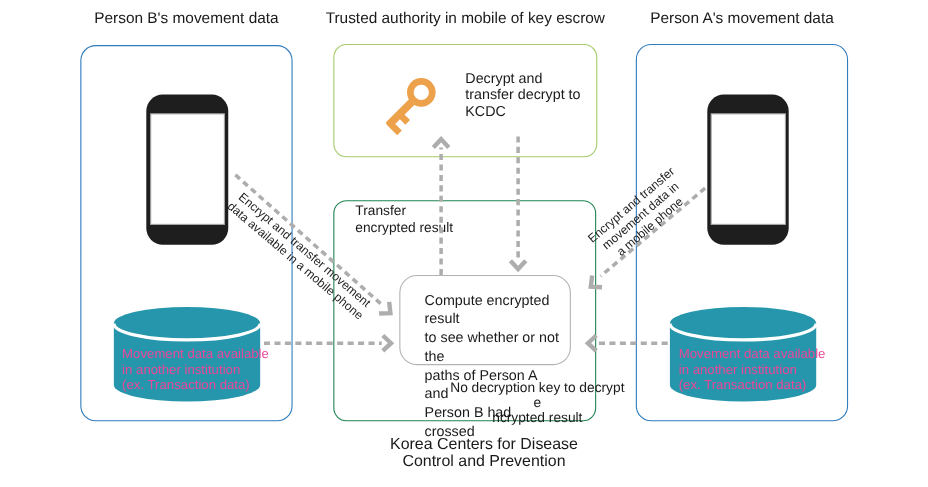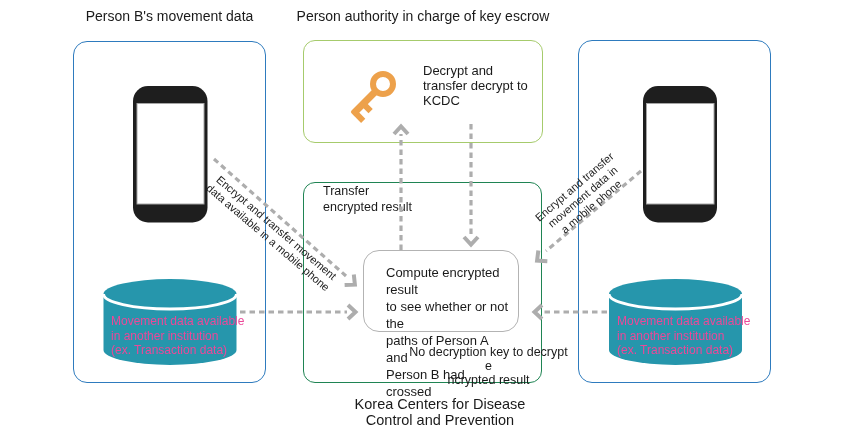--- a/index.html
+++ b/index.html
@@ -31,21 +31,22 @@
   .key-part{fill:var(--orange);}
   .dash{stroke:var(--gray);stroke-width:3.2;stroke-dasharray:5.5 4;fill:none;}
   .chev{stroke:var(--gray);stroke-width:4;fill:none;stroke-linejoin:miter;}
 </style>
 </head>
 <body>
 
 <div id="canvas">
 
   <div class="abs title" style="left:73px;top:8px;width:193px;">Person B's movement data</div>
-  <div class="abs title" style="left:293px;top:8px;width:260px;">Person authority in charge of key escrow</div>
+  <div class="abs title" style="left:293px;top:8px;width:260px;">Trusted authority in mobile of key escrow</div>
+  <div class="abs title" style="left:578px;top:8px;width:193px;">Person A's movement data</div>
 
   <div class="abs panel" style="left:73px;top:41px;width:193px;height:342px;box-sizing:border-box;"></div>
   <div class="abs panel" style="left:578px;top:40px;width:193px;height:343px;box-sizing:border-box;"></div>
   <div class="abs authority" style="left:303px;top:40px;width:240px;height:103px;box-sizing:border-box;"></div>
   <div class="abs kcdc" style="left:303px;top:182px;width:239px;height:201px;box-sizing:border-box;"></div>
   <div class="abs compute ml" style="left:363px;top:250px;width:156px;height:82px;">Compute encrypted result
 to see whether or not the
 paths of Person A and
 Person B had crossed</div>
 

